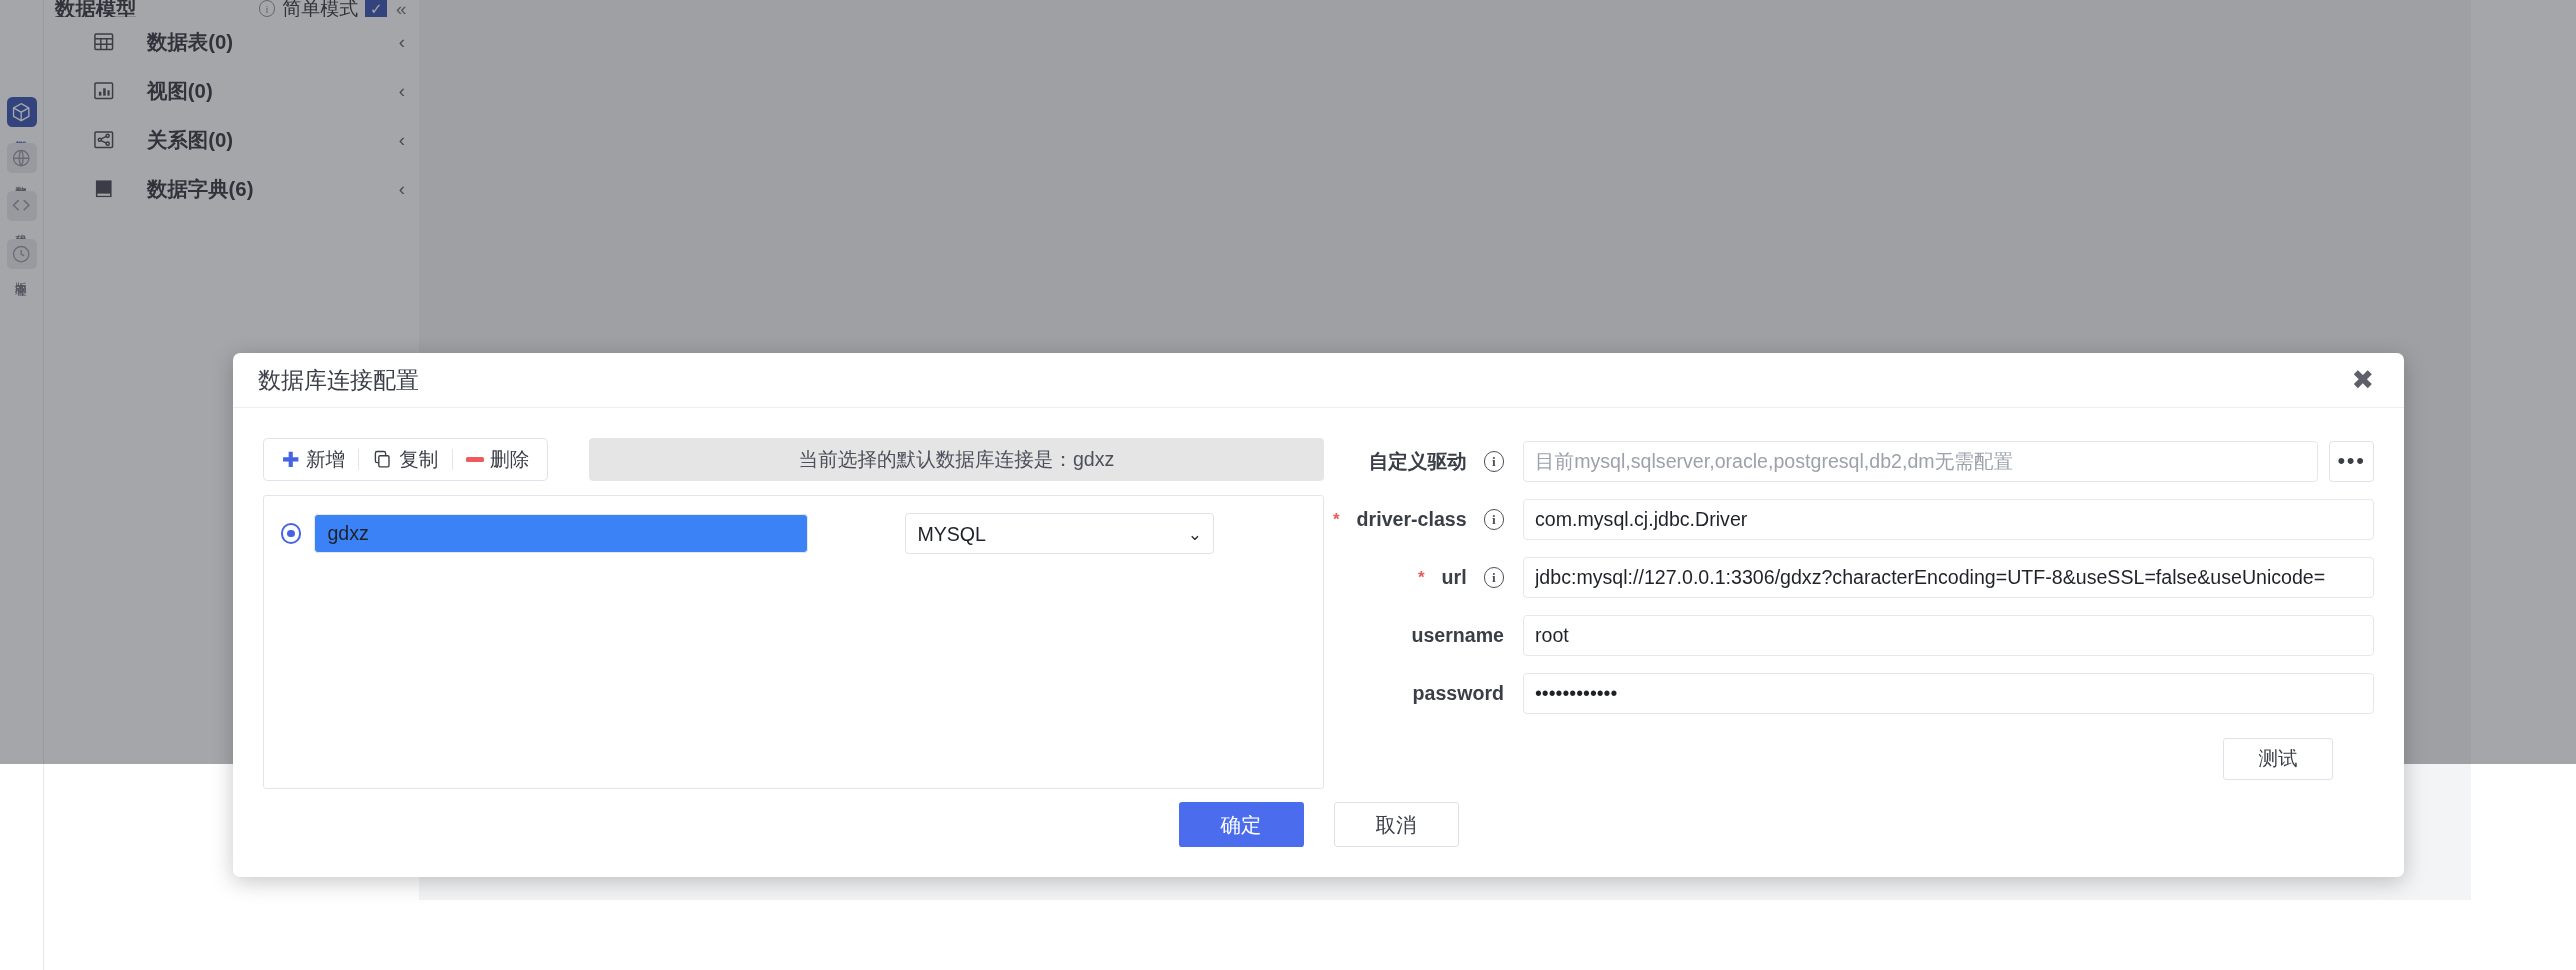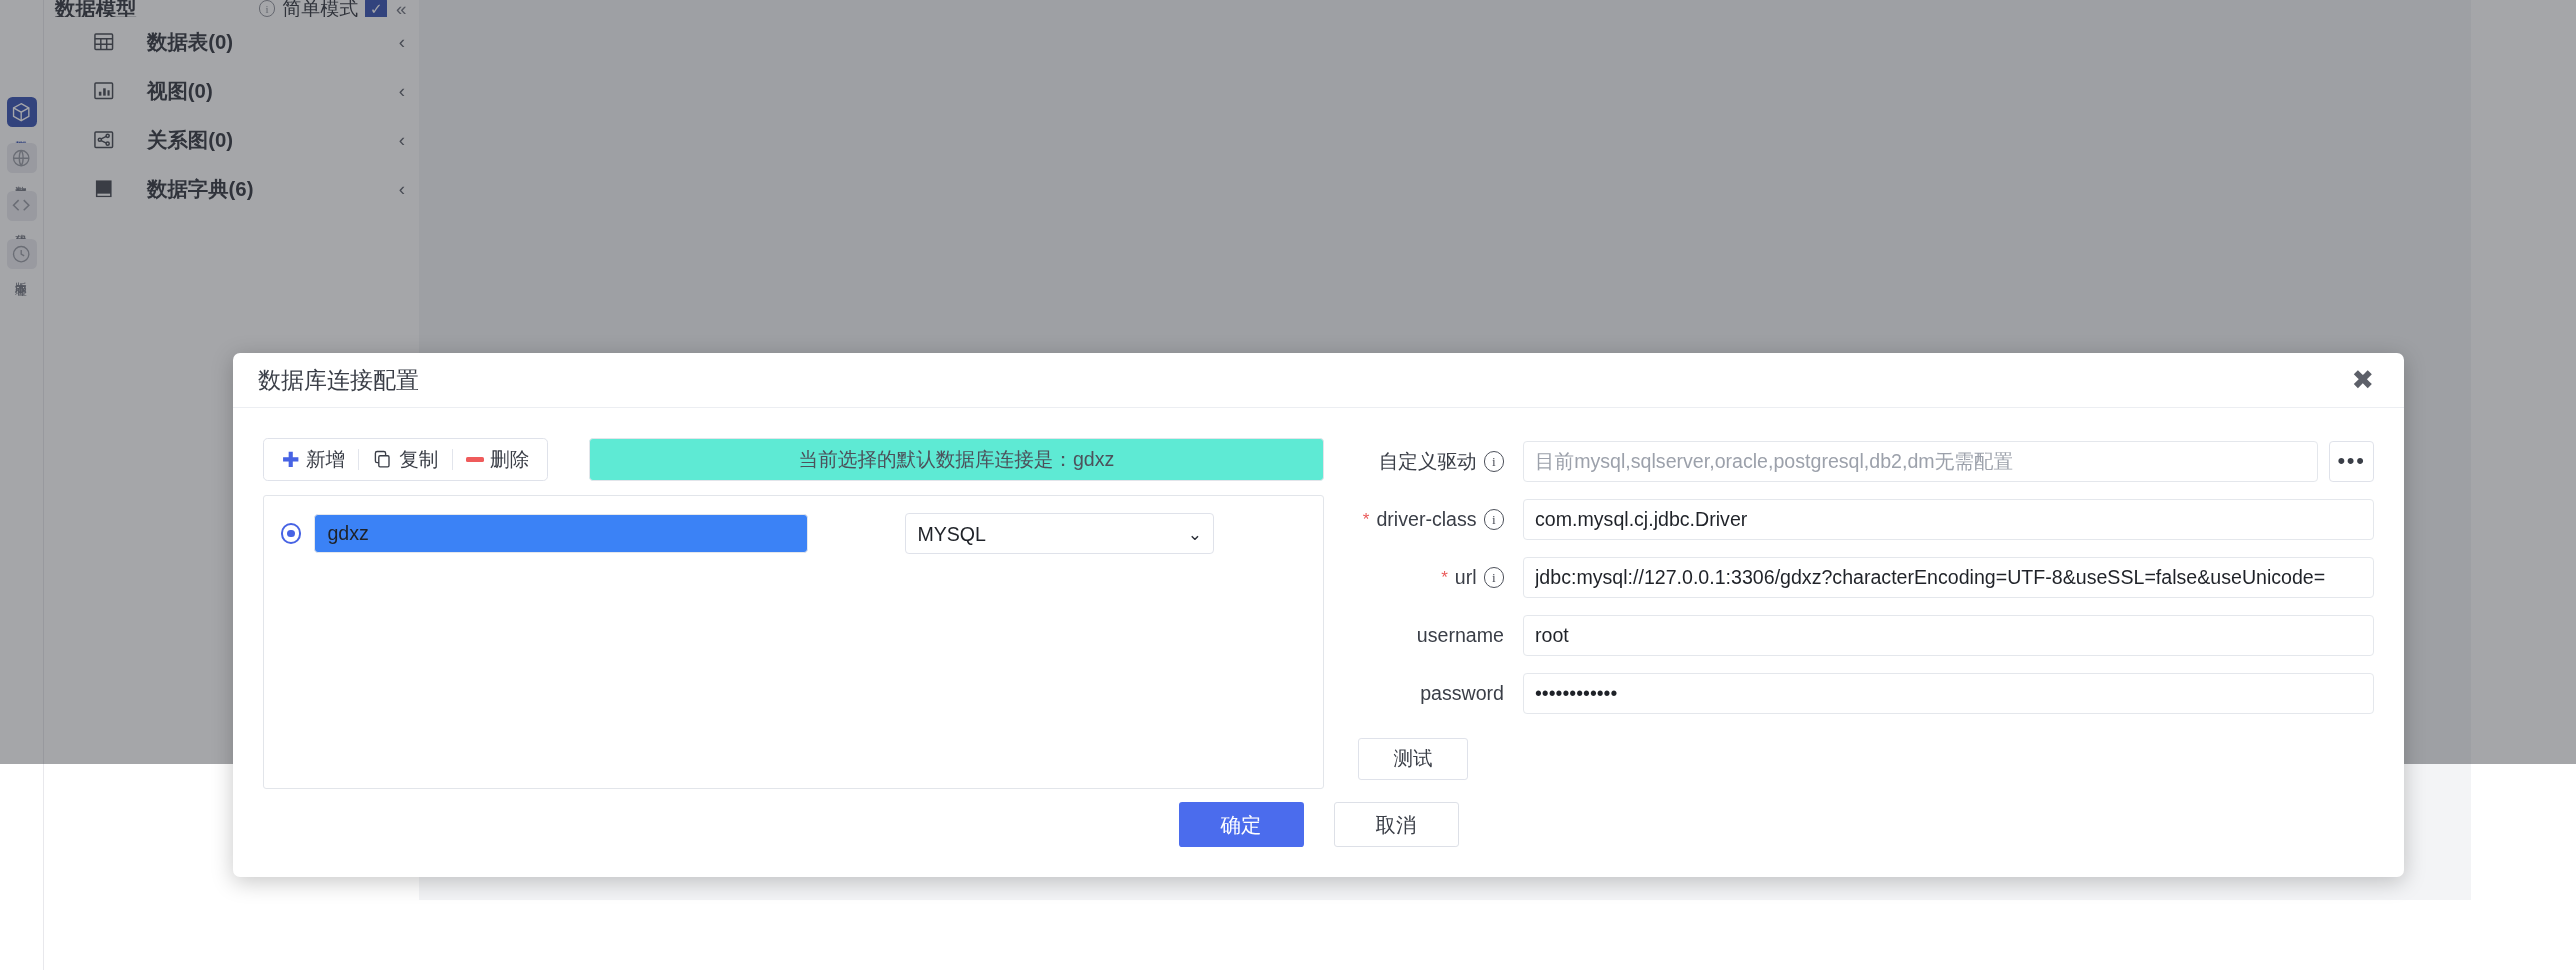--- a/index.html
+++ b/index.html
@@ -115,21 +115,21 @@
     font-size:19.6px; color:#3a3e47; cursor:pointer; white-space:nowrap;
   }
   .tb-sep { width:0.8px; height:20.4px; background:#e2e5ec; }
   .ic-plus { color:#4763e4; font-size:21px; font-weight:700; line-height:1; }
   .ic-copy { color:#3a3e47; display:flex; }
   .ic-minus {
     width:18px; height:5.5px; border-radius:1.6px; background:#ef5b5b; display:inline-block;
   }
   .default-bar {
     flex:1; height:43px; border:0.8px solid #e2e5ea; border-radius:3.9px;
-    background:#5eead4; display:flex; align-items:center; justify-content:center;
+    background:#e5e5e5; display:flex; align-items:center; justify-content:center;
     font-size:19.6px; color:#4d515b;margin-left:25px;
   }
 
   .list-box {
     margin-top:14px; flex:1; border:0.8px solid #e2e5ea; border-radius:3.1px;
     background:#ffffff; padding:17px 17px 0 17px;
   }
   .conn-row { display:flex; align-items:center; gap:12.5px; }
   .radio-dot {
     width:20.4px; height:20.4px; border-radius:50%; border:2.4px solid #4763e4;
@@ -151,22 +151,23 @@
   .conn-type-chev {
     position:absolute; right:12.5px; top:50%; transform:translateY(-50%);
     pointer-events:none; color:#2b2f38; font-size:17px;
   }
 
   
   .right-pane { flex:1; padding-top:3.1px; }
   .form-row { display:flex; align-items:center; margin-bottom:17px; }
   .form-label {
     width:146px; font-size:19.6px; color:#3a3e47;
-    display:flex; align-items:center; justify-content:flex-end; gap:7px;
+    display:flex; align-items:center; justify-content:flex-end; gap:17px;
     white-space:nowrap;
+    font-weight:bold;
   }
   .req-star { color:#ea5a5a; font-size:17px; line-height:1; }
   .lbl-txt { }
   .info-i {
     width:20.4px; height:20.4px; border-radius:50%; border:1.6px solid #4d515b;
     color:#4d515b; font-size:13.3px; display:inline-flex; align-items:center;
     justify-content:center; font-family:"Liberation Serif", serif; flex:0 0 auto;
   }
   .form-field {
     margin-left:19px; flex:1; height:41px;
@@ -176,21 +177,21 @@
     white-space:nowrap; overflow:hidden; text-overflow:clip;
   }
   .form-field::placeholder { color:#9ca1ab; }
   .form-field.with-dots { margin-right:0; }
   .dots-btn {
     margin-left:11px; width:45px; height:41px; border:0.8px solid #dfe2ea;
     border-radius:3.9px; background:#fff; display:flex; align-items:center;
     justify-content:center; font-size:22px; color:#3a3e47; letter-spacing:1.6px;
     cursor:pointer; line-height:0.4;
   }
-  .test-row { display:flex; justify-content:flex-start; margin-top:23.5px; padding-right:41px; }
+  .test-row { display:flex; justify-content:flex-end; margin-top:23.5px; padding-right:41px; }
   .test-btn {
     width:110px; height:42px; border:0.8px solid #dfe2ea; border-radius:3.1px;
     background:#fff; font-size:19.6px; color:#3a3e47; cursor:pointer;
     font-family:"Liberation Sans", sans-serif;
   }
 
   
   .modal-footer {
     height:88px; display:flex; align-items:center; justify-content:center;
     gap:30px; padding-bottom:17px;

